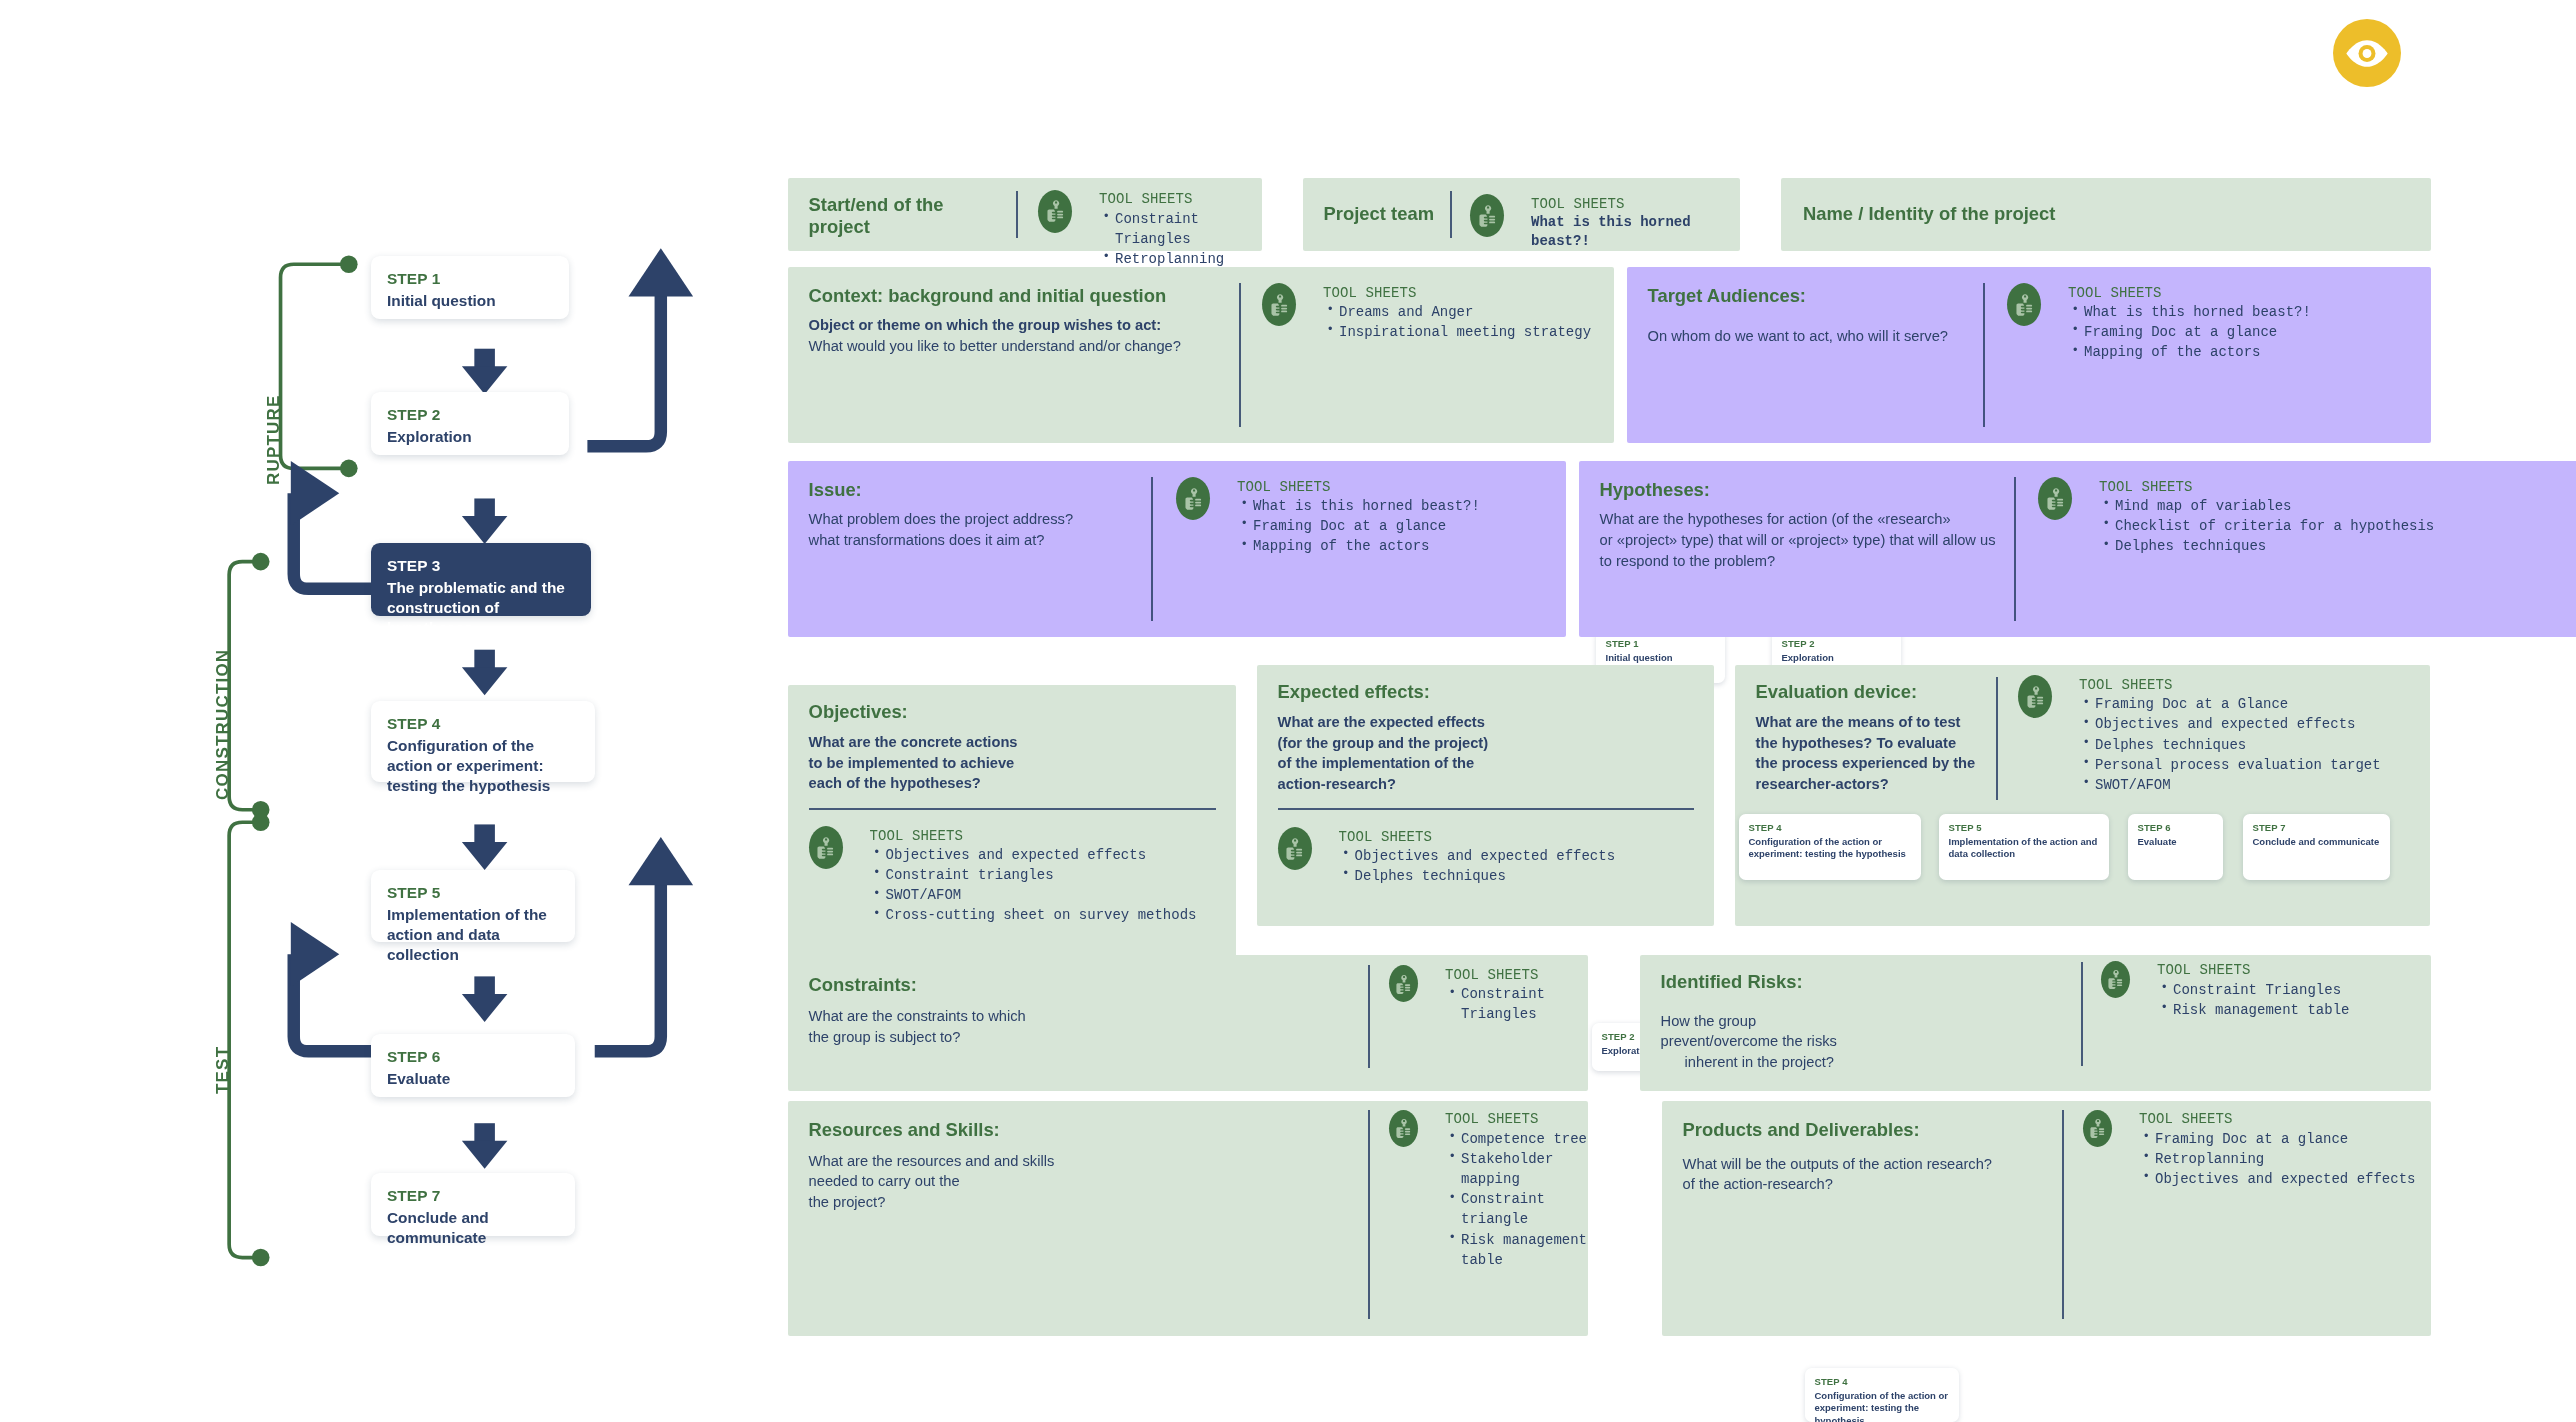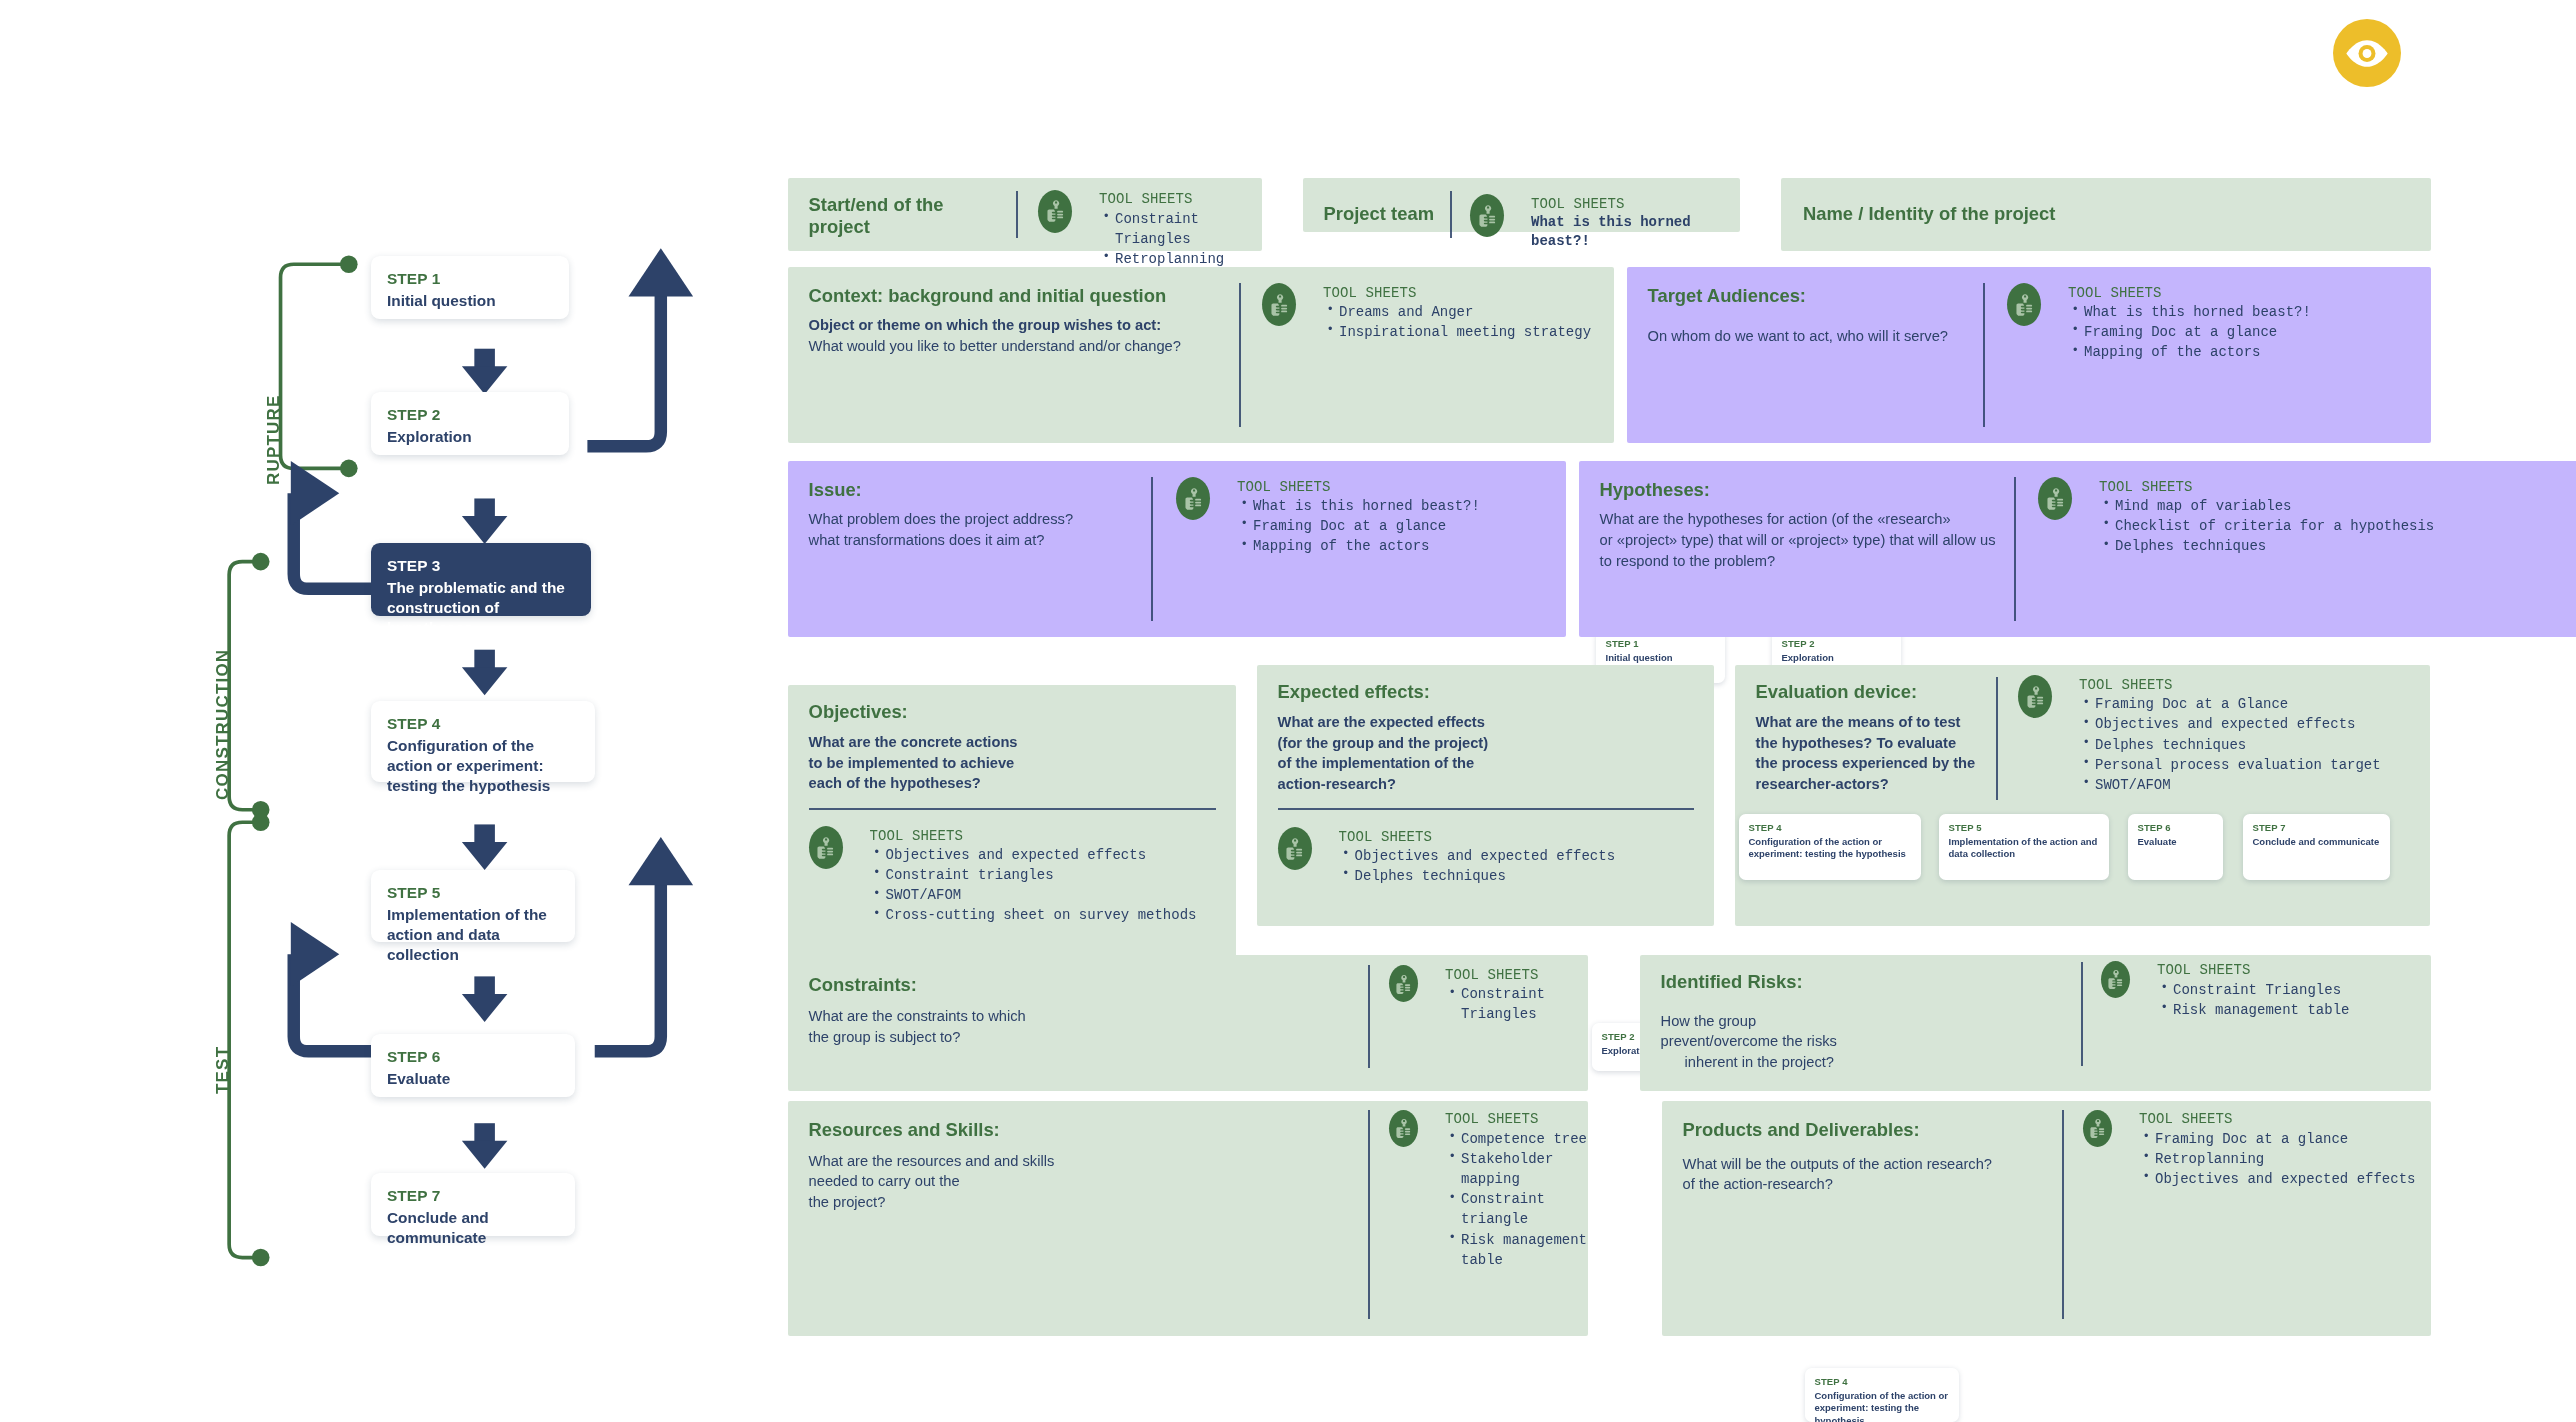--- a/index.html
+++ b/index.html
@@ -202,21 +202,21 @@
     <div class="ts-body">
       <div class="ts-head">TOOL SHEETS</div>
       <ul class="ts-list">
         <li>Constraint Triangles</li>
         <li>Retroplanning</li>
       </ul>
     </div>
   </div>
 </div>
 
-<div class="panel bg-pale" style="left:1303px;top:178px;width:437px;height:54px;">
+<div class="panel bg-pale" style="left:1303px;top:178px;width:437px;height:73px;">
   <div class="h-title" style="position:absolute;left:20.6px;top:25px;">Project team</div>
   <div class="vline" style="left:147px;top:13.2px;height:47px;"></div>
   <div class="ts" style="position:absolute;left:167px;top:16px;">
     <div class="ts-icon">
       <svg width="19" height="23.5" viewBox="0 0 26 32">
           <g fill="#a9c4a7">
             <path d="M13.8 1.6c-2.4 0-4.3 1.9-4.3 4.2 0 1.6.9 3 2.2 3.7v3.6h4.2V9.5c1.3-.7 2.2-2.1 2.2-3.7 0-2.3-1.9-4.2-4.3-4.2zm-1.4 1.6h2.8v3h-2.8z"></path>
             <path d="M2 16.6c0-1.3 1-2.3 2.3-2.3h5.4c1 0 1.8.6 2.1 1.5l.6 1.6h-3.3c-.7 0-1.2.5-1.2 1.1s.5 1.1 1.2 1.1h3.8v1.9H9.1c-.7 0-1.2.5-1.2 1.1s.5 1.1 1.2 1.1h3.8v1.9H9.1c-.7 0-1.2.5-1.2 1.1s.5 1.1 1.2 1.1h3.8v.9c0 1.2-1 2.2-2.2 2.2H4.3C3 29.9 2 28.9 2 27.6z"></path>
             <rect x="15.2" y="16.1" width="8.2" height="2.4" rx="1.2"></rect>
             <rect x="15.2" y="20" width="8.2" height="2.4" rx="1.2"></rect>

